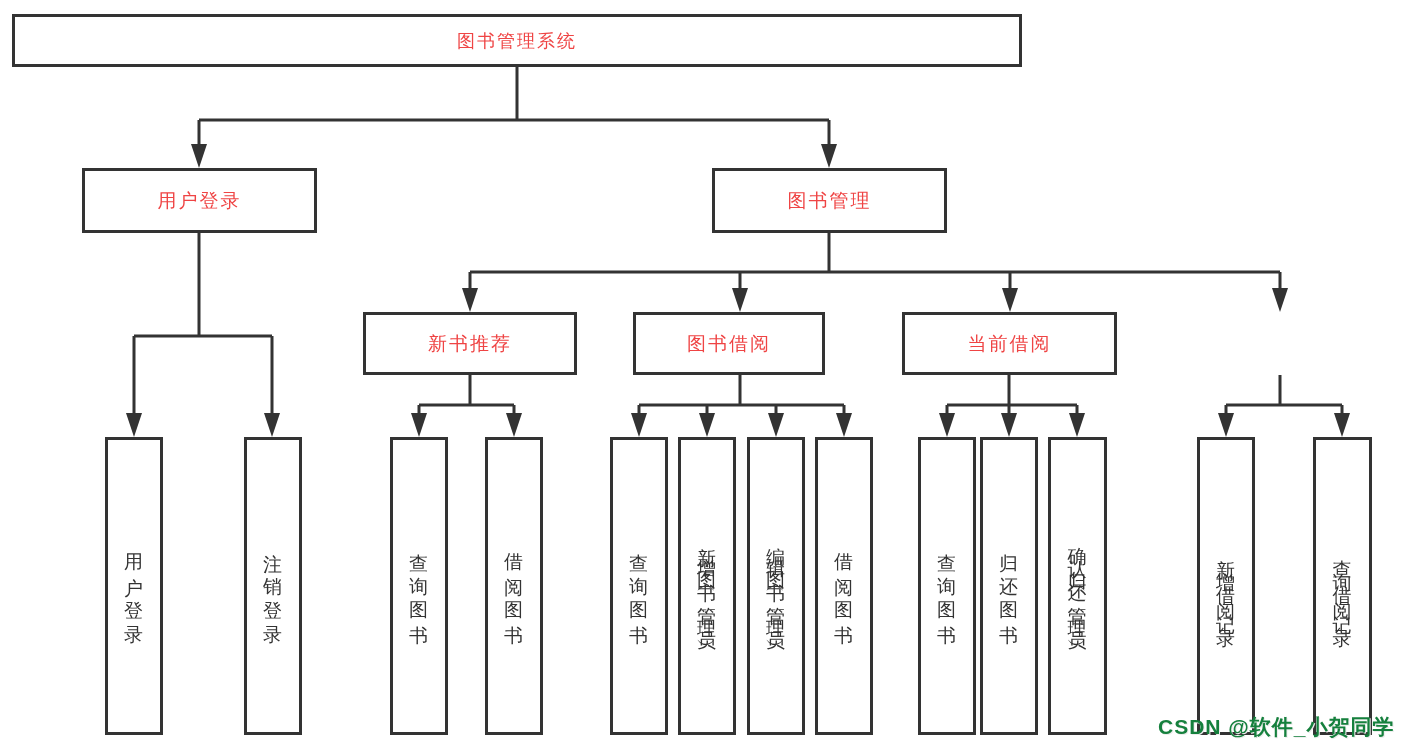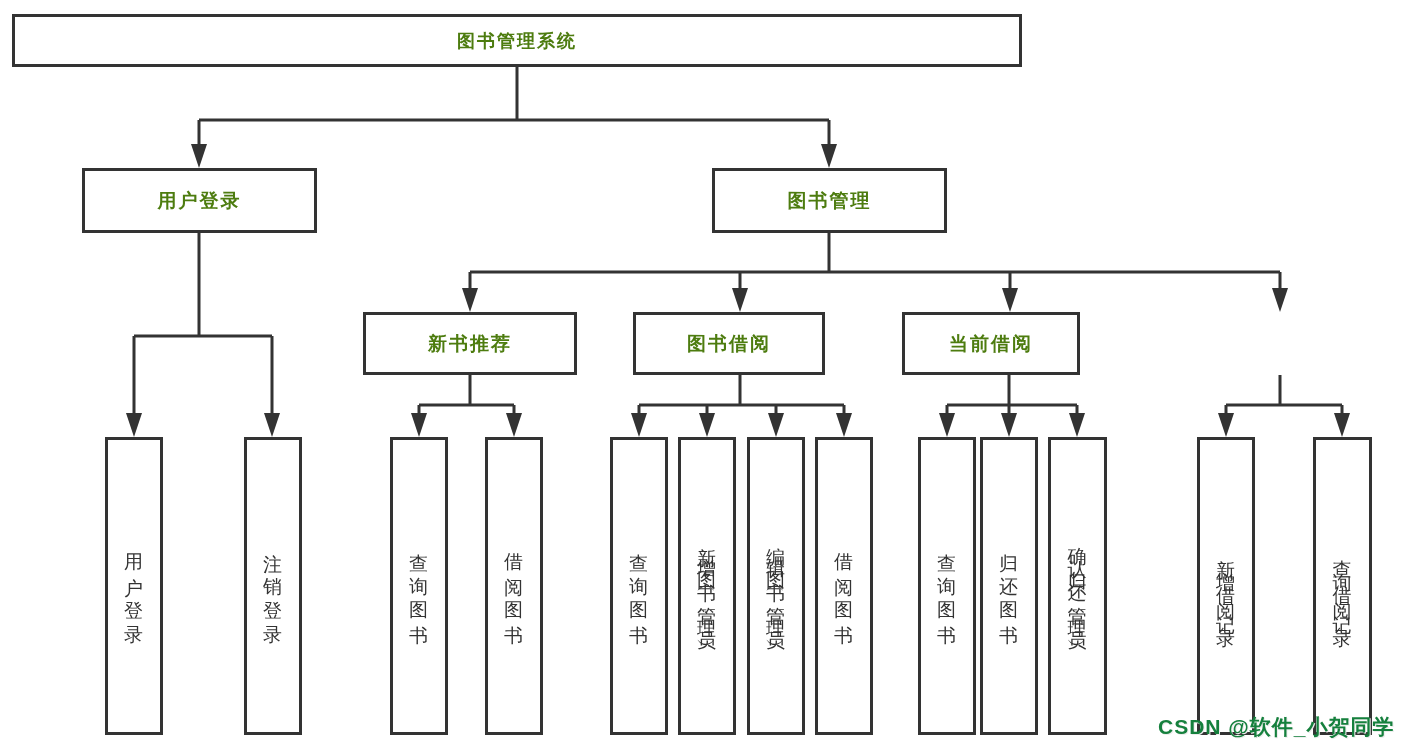--- a/index.html
+++ b/index.html
@@ -18,23 +18,22 @@
     border:3px solid #333333;
     box-sizing:border-box;
     display:flex;
     align-items:center;
     justify-content:center;
     text-align:center;
   }
   .hlabel{
     font-size:19px;
     letter-spacing:2px;
-    color:#4d7c0f;
+    color:#ef4444;
     white-space:nowrap;
-    font-weight:bold;
   }
   .root-label{font-size:18px;}
   .leaf{
     top:437px;
     width:58px;
     height:298px;
   }
   .vtext{
     writing-mode:vertical-rl;
     text-orientation:mixed;
@@ -116,21 +115,21 @@
   <div class="box" style="left:712px;top:168px;width:235px;height:65px">
     <span class="hlabel">图书管理</span>
   </div>
 
   <div class="box" style="left:363px;top:312px;width:214px;height:63px">
     <span class="hlabel">新书推荐</span>
   </div>
   <div class="box" style="left:633px;top:312px;width:192px;height:63px">
     <span class="hlabel">图书借阅</span>
   </div>
-  <div class="box" style="left:902px;top:312px;width:178px;height:63px">
+  <div class="box" style="left:902px;top:312px;width:215px;height:63px">
     <span class="hlabel">当前借阅</span>
   </div>
 
   <div class="box leaf" style="left:105px">
     <span class="vtext sp4">用户登录</span>
   </div>
   <div class="box leaf" style="left:244px">
     <span class="vtext sp4">注销登录</span>
   </div>
 

